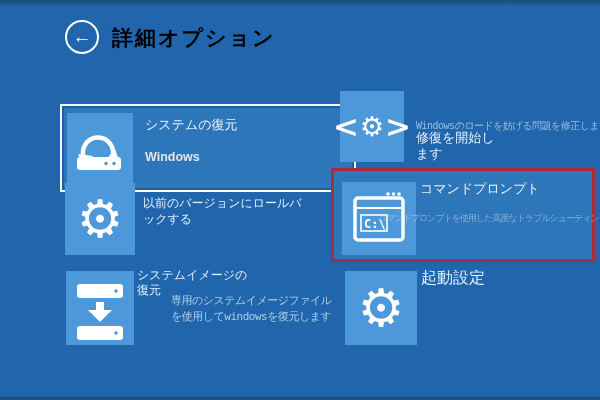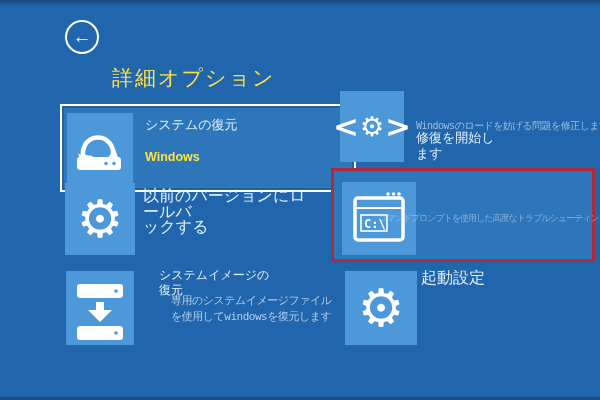--- a/index.html
+++ b/index.html
@@ -12,21 +12,21 @@
   .edge-top{position:absolute;left:0;top:0;width:600px;height:6px;
     background:linear-gradient(#17497D,#2A62A0);}
   .edge-bottom{position:absolute;left:0;bottom:0;width:600px;height:3px;background:#1B4E83;}
 
   
   .back-button{position:absolute;left:65px;top:20px;width:34px;height:34px;
     border:2.5px solid #fff;border-radius:50%;box-sizing:border-box;
     display:flex;align-items:center;justify-content:center;cursor:pointer;}
   .back-glyph{color:#fff;font-size:19px;font-weight:bold;line-height:1;transform:translateY(-1px);}
   .page-title{position:absolute;left:112px;top:24px;font-size:21px;letter-spacing:2px;
-    color:#fde047;font-weight:400;white-space:nowrap;margin-top:40px;}
+    color:#000000;font-weight:700;white-space:nowrap;}
 
   
   .tile{position:absolute;box-sizing:border-box;cursor:pointer;}
   .tile-0{left:60px;top:80px;width:296px;height:88px;background:var(--tile-bg,#2E76BA);
     border:2px solid var(--focus-border,#fff);box-shadow:inset 0 0 0 2px rgba(16,70,120,.45);margin-top:24px;}
   .tile-1{left:335px;top:82px;width:264px;height:88px;}
   .tile-2{left:60px;top:176px;width:248px;height:88px;}
   .tile-3{left:331px;top:168px;width:264px;height:94px;background:var(--tile-bg,#2E76BA);
     border:3px solid var(--annotation-border,#AA2B3E);}
   .tile-4{left:60px;top:266px;width:248px;height:92px;}
@@ -37,35 +37,35 @@
   .ib-0{left:5px;top:7px;width:66px;height:71px;}
   .ib-1{left:5px;top:9px;width:64px;height:71px;}
   .ib-2{left:5px;top:7px;width:70px;height:72px;}
   .ib-3{left:8px;top:11px;width:74px;height:73px;}
   .ib-4{left:6px;top:5px;width:68px;height:74px;}
   .ib-5{left:10px;top:5px;width:72px;height:74px;}
 
   .t-title{position:absolute;color:var(--title-text,#E4F0FB);white-space:pre-line;font-weight:400;}
   .t-desc{position:absolute;color:var(--desc-text,#BCD6EC);opacity:.78;white-space:pre;
     font-family:"DejaVu Sans Mono","Liberation Mono",monospace;z-index:2;}
-  .t-sub{position:absolute;color:#fde047;font-weight:bold;}
+  .t-sub{position:absolute;color:#e5e5e5;font-weight:bold;}
 
   .tt-0{left:83px;top:10px;font-size:13px;}
   .td-0{left:4px;top:31px;font-size:10px;letter-spacing:-0.5px;}
   .ts-0{left:83px;top:44px;font-size:12.5px;}
 
   .tt-1{left:81px;top:2px;font-size:13px;line-height:16px;margin-top:46px;}
   .td-1{left:81px;top:37px;font-size:10px;letter-spacing:-0.5px;}
 
-  .tt-2{left:83px;top:12px;font-size:16px;line-height:15.5px;}
+  .tt-2{left:83px;top:20px;font-size:12px;line-height:15.5px;}
 
   .tt-3{left:86px;top:9px;font-size:13px;}
   .td-3{left:44px;top:41px;font-size:9px;letter-spacing:-1px;opacity:.6;}
 
-  .tt-4{left:77px;top:2px;font-size:12px;line-height:14.5px;margin-left:22px;}
+  .tt-4{left:77px;top:2px;font-size:12px;line-height:14.5px;}
   .td-4{left:77px;top:27px;font-size:11px;letter-spacing:-0.5px;line-height:15.5px;opacity:.92;margin-left:34px;}
 
   .tt-5{left:86px;top:2px;font-size:16px;}
   .td-5{left:87px;top:26px;font-size:11px;letter-spacing:-0.5px;}
 
   
   .gear-glyph{color:#fff;font-family:"DejaVu Sans",sans-serif;line-height:1;}
   .gear-big{font-size:52px;}
   .code-gear{display:flex;align-items:center;color:#fff;}
   .code-gear .bracket{font-size:31px;font-weight:600;line-height:1;
@@ -128,20 +128,21 @@
       <svg width="74" height="73" viewBox="0 0 74 73">
         <rect x="13" y="16" width="48" height="42" rx="3" fill="none" stroke="#fff" stroke-width="3.5"></rect>
         <line x1="13" y1="26" x2="61" y2="26" stroke="#fff" stroke-width="2"></line>
         <circle cx="46" cy="12" r="1.8" fill="#fff"></circle>
         <circle cx="51.5" cy="12" r="1.8" fill="#fff"></circle>
         <circle cx="57" cy="12" r="1.8" fill="#fff"></circle>
         <rect x="19" y="33" width="26" height="16" fill="none" stroke="#fff" stroke-width="1.6"></rect>
         <text x="22" y="45.5" font-size="12" font-weight="bold" fill="#fff" font-family="DejaVu Sans Mono, monospace">C:\</text>
       </svg>
     </div>
+    <div class="t-title tt-3">コマンドプロンプト</div>
     <div class="t-desc td-3">コマンドプロンプトを使用した高度なトラブルシューティング</div>
   </div>
 
   <div class="tile tile-4">
     <div class="iconbox ib-4">
       <svg width="68" height="74" viewBox="0 0 68 74">
         <rect x="11" y="13" width="46" height="14" rx="3" fill="#fff"></rect>
         <circle cx="50" cy="20" r="1.8" fill="#4D98D8"></circle>
         <rect x="30" y="31" width="8" height="9" fill="#fff"></rect>
         <polygon points="22,39 46,39 34,51" fill="#fff"></polygon>

